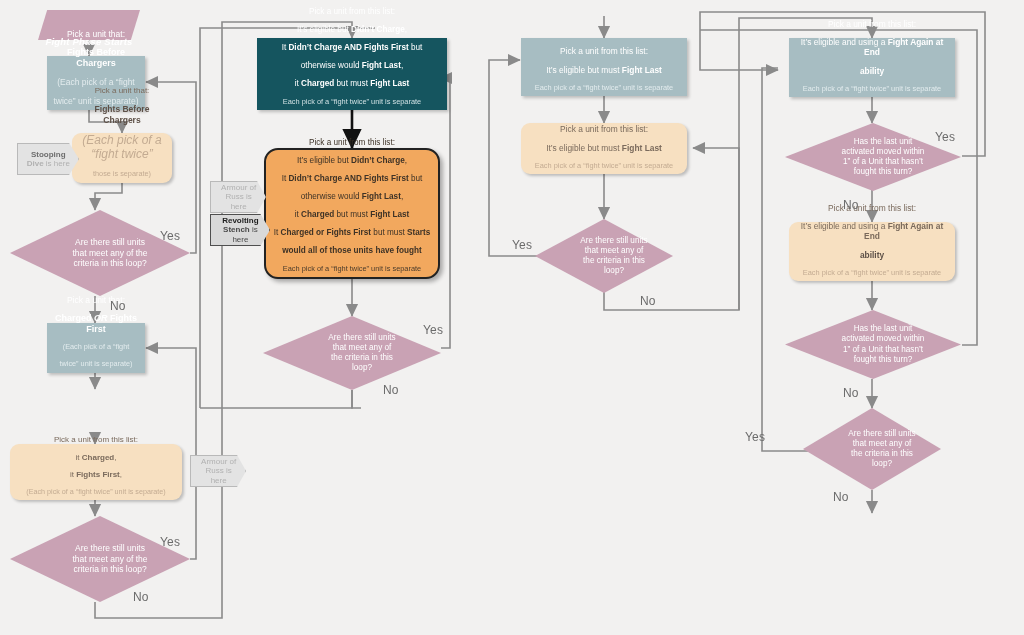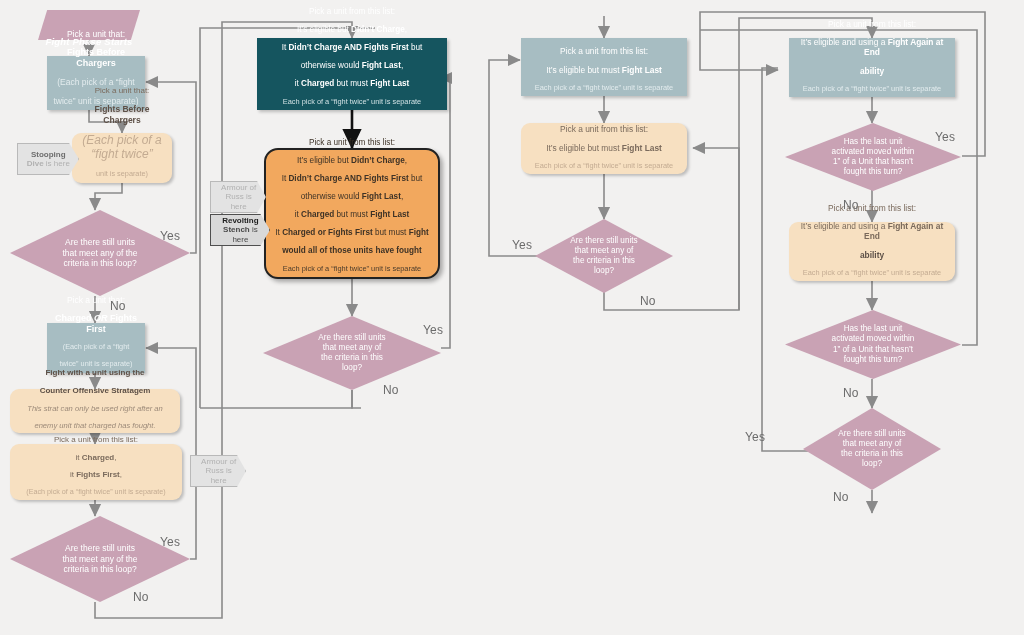--- a/index.html
+++ b/index.html
@@ -48,21 +48,21 @@
   .orange .sm { color:#4a3b2b; }
 
   .diamond { position:absolute; z-index:3; }
   .diamond .dshape {
     position:absolute; left:0; top:0; width:100%; height:100%;
     background:#c9a2b4;
     clip-path: polygon(50% 0%, 100% 50%, 50% 100%, 0% 50%);
     filter: drop-shadow(2px 2px 2px rgba(0,0,0,0.20));
   }
   .diamond .dtext {
-    position:absolute; left:0; top:0; width:100%; height:100%;
+    position:absolute; left:10px; top:0; width:100%; height:100%;
     display:flex; align-items:center; justify-content:center;
     text-align:center; color:#ffffff; line-height:1.25;
     padding: 0 12%;
   }
   .para { position:absolute; z-index:3; }
   .para .pshape {
     position:absolute; left:0; top:0; width:100%; height:100%;
     background:#c9a2b4;
     clip-path: polygon(9% 0%, 100% 0%, 91% 100%, 0% 100%);
     filter: drop-shadow(2px 2px 2px rgba(0,0,0,0.22));
@@ -200,21 +200,21 @@
     <span class="ln">Pick a unit that:</span>
     <span class="ln em" style="font-size:9px;">Fights Before Chargers</span>
     <span class="ln sm">(Each pick of a “fight</span>
     <span class="ln sm">twice” unit is separate)</span>
   </div>
 
   <div class="node box rounded opp" style="left:72px; top:133px; width:100px; height:50px; font-size:8px; padding:4px 3px;">
     <span class="ln">Pick a unit that:</span>
     <span class="ln em" style="font-size:8.5px;">Fights Before Chargers</span>
     <span class="ln sm" style="font-size:12px;font-style:italic;">(Each pick of a “fight twice”</span>
-    <span class="ln sm" style="font-size:7.3px;">unit is separate)</span>
+    <span class="ln sm" style="font-size:7.3px;">those is separate)</span>
   </div>
 
   <div class="callout" style="left:17px; top:143px; width:62px; height:32px;">
     <div class="cshape"></div>
     <div class="ctext" style="font-size:8px;">
       <span class="ln cb">Stooping</span>
       <span class="ln"><b>Dive</b><span> is here</span></span>
     </div>
   </div>
 
@@ -231,26 +231,20 @@
   <div class="lbl" style="left:160px; top:229px;">Yes</div>
   <div class="lbl" style="left:110px; top:299px;">No</div>
 
   <div class="node box cur" style="left:47px; top:323px; width:98px; height:50px; font-size:8.5px; padding:4px 3px;">
     <span class="ln">Pick a unit that:</span>
     <span class="ln em" style="font-size:9px;"><span>Charged </span><i>OR</i><span> Fights First</span></span>
     <span class="ln sm" style="font-size:7.3px;">(Each pick of a “fight</span>
     <span class="ln sm" style="font-size:7.3px;">twice” unit is separate)</span>
   </div>
 
-  <div class="node box rounded opp" style="left:10px; top:389px; width:170px; height:44px; font-size:8px; padding:3px 5px;">
-    <span class="ln em">Fight with a unit using the</span>
-    <span class="ln em">Counter Offensive Stratagem</span>
-    <span class="ln" style="font-style:italic; color:#9c8a79; font-size:7.6px;">This strat can only be used right after an</span>
-    <span class="ln" style="font-style:italic; color:#9c8a79; font-size:7.6px;">enemy unit that charged has fought.</span>
-  </div>
 
   <div class="node box rounded opp" style="left:10px; top:444px; width:172px; height:56px; font-size:8px; padding:3px 4px;">
     <span class="ln">Pick a unit from this list:</span>
     <span class="ln"><span>it </span><b>Charged</b><span>,</span></span>
     <span class="ln"><span>it </span><b>Fights First</b><span>,</span></span>
     <span class="ln sm" style="font-size:7.2px;">(Each pick of a “fight twice” unit is separate)</span>
   </div>
 
   <div class="callout" style="left:190px; top:455px; width:56px; height:32px;">
     <div class="cshape"></div>
@@ -281,21 +275,21 @@
     <span class="ln"><span>it </span><b>Charged</b><span> but must </span><b>Fight Last</b></span>
     <span class="ln sm" style="font-size:7.4px;">Each pick of a “fight twice” unit is separate</span>
   </div>
 
   <div class="node orange" style="left:264px; top:148px; width:176px; height:131px; font-size:8.2px; padding:4px 6px; box-shadow:3px 3px 4px rgba(0,0,0,0.3);">
     <span class="ln">Pick a unit from this list:</span>
     <span class="ln"><span>It’s eligible but </span><b>Didn’t Charge</b><span>,</span></span>
     <span class="ln"><span>It </span><b>Didn’t Charge AND Fights First</b><span> but</span></span>
     <span class="ln"><span>otherwise would </span><b>Fight Last</b><span>,</span></span>
     <span class="ln"><span>it </span><b>Charged</b><span> but must </span><b>Fight Last</b></span>
-    <span class="ln"><span>It </span><b>Charged or Fights First</b><span> but must </span><b>Fight</b></span>
+    <span class="ln"><span>It </span><b>Charged or Fights First</b><span> but must </span><b>Starts</b></span>
     <span class="ln" style="font-weight:bold;">would all of those units have fought</span>
     <span class="ln sm" style="font-size:7.4px;">Each pick of a “fight twice” unit is separate</span>
   </div>
 
   <div class="callout" style="left:210px; top:181px; width:56px; height:32px;">
     <div class="cshape"></div>
     <div class="ctext" style="font-size:8px;">
       <span class="ln">Armour of</span>
       <span class="ln">Russ is here</span>
     </div>

